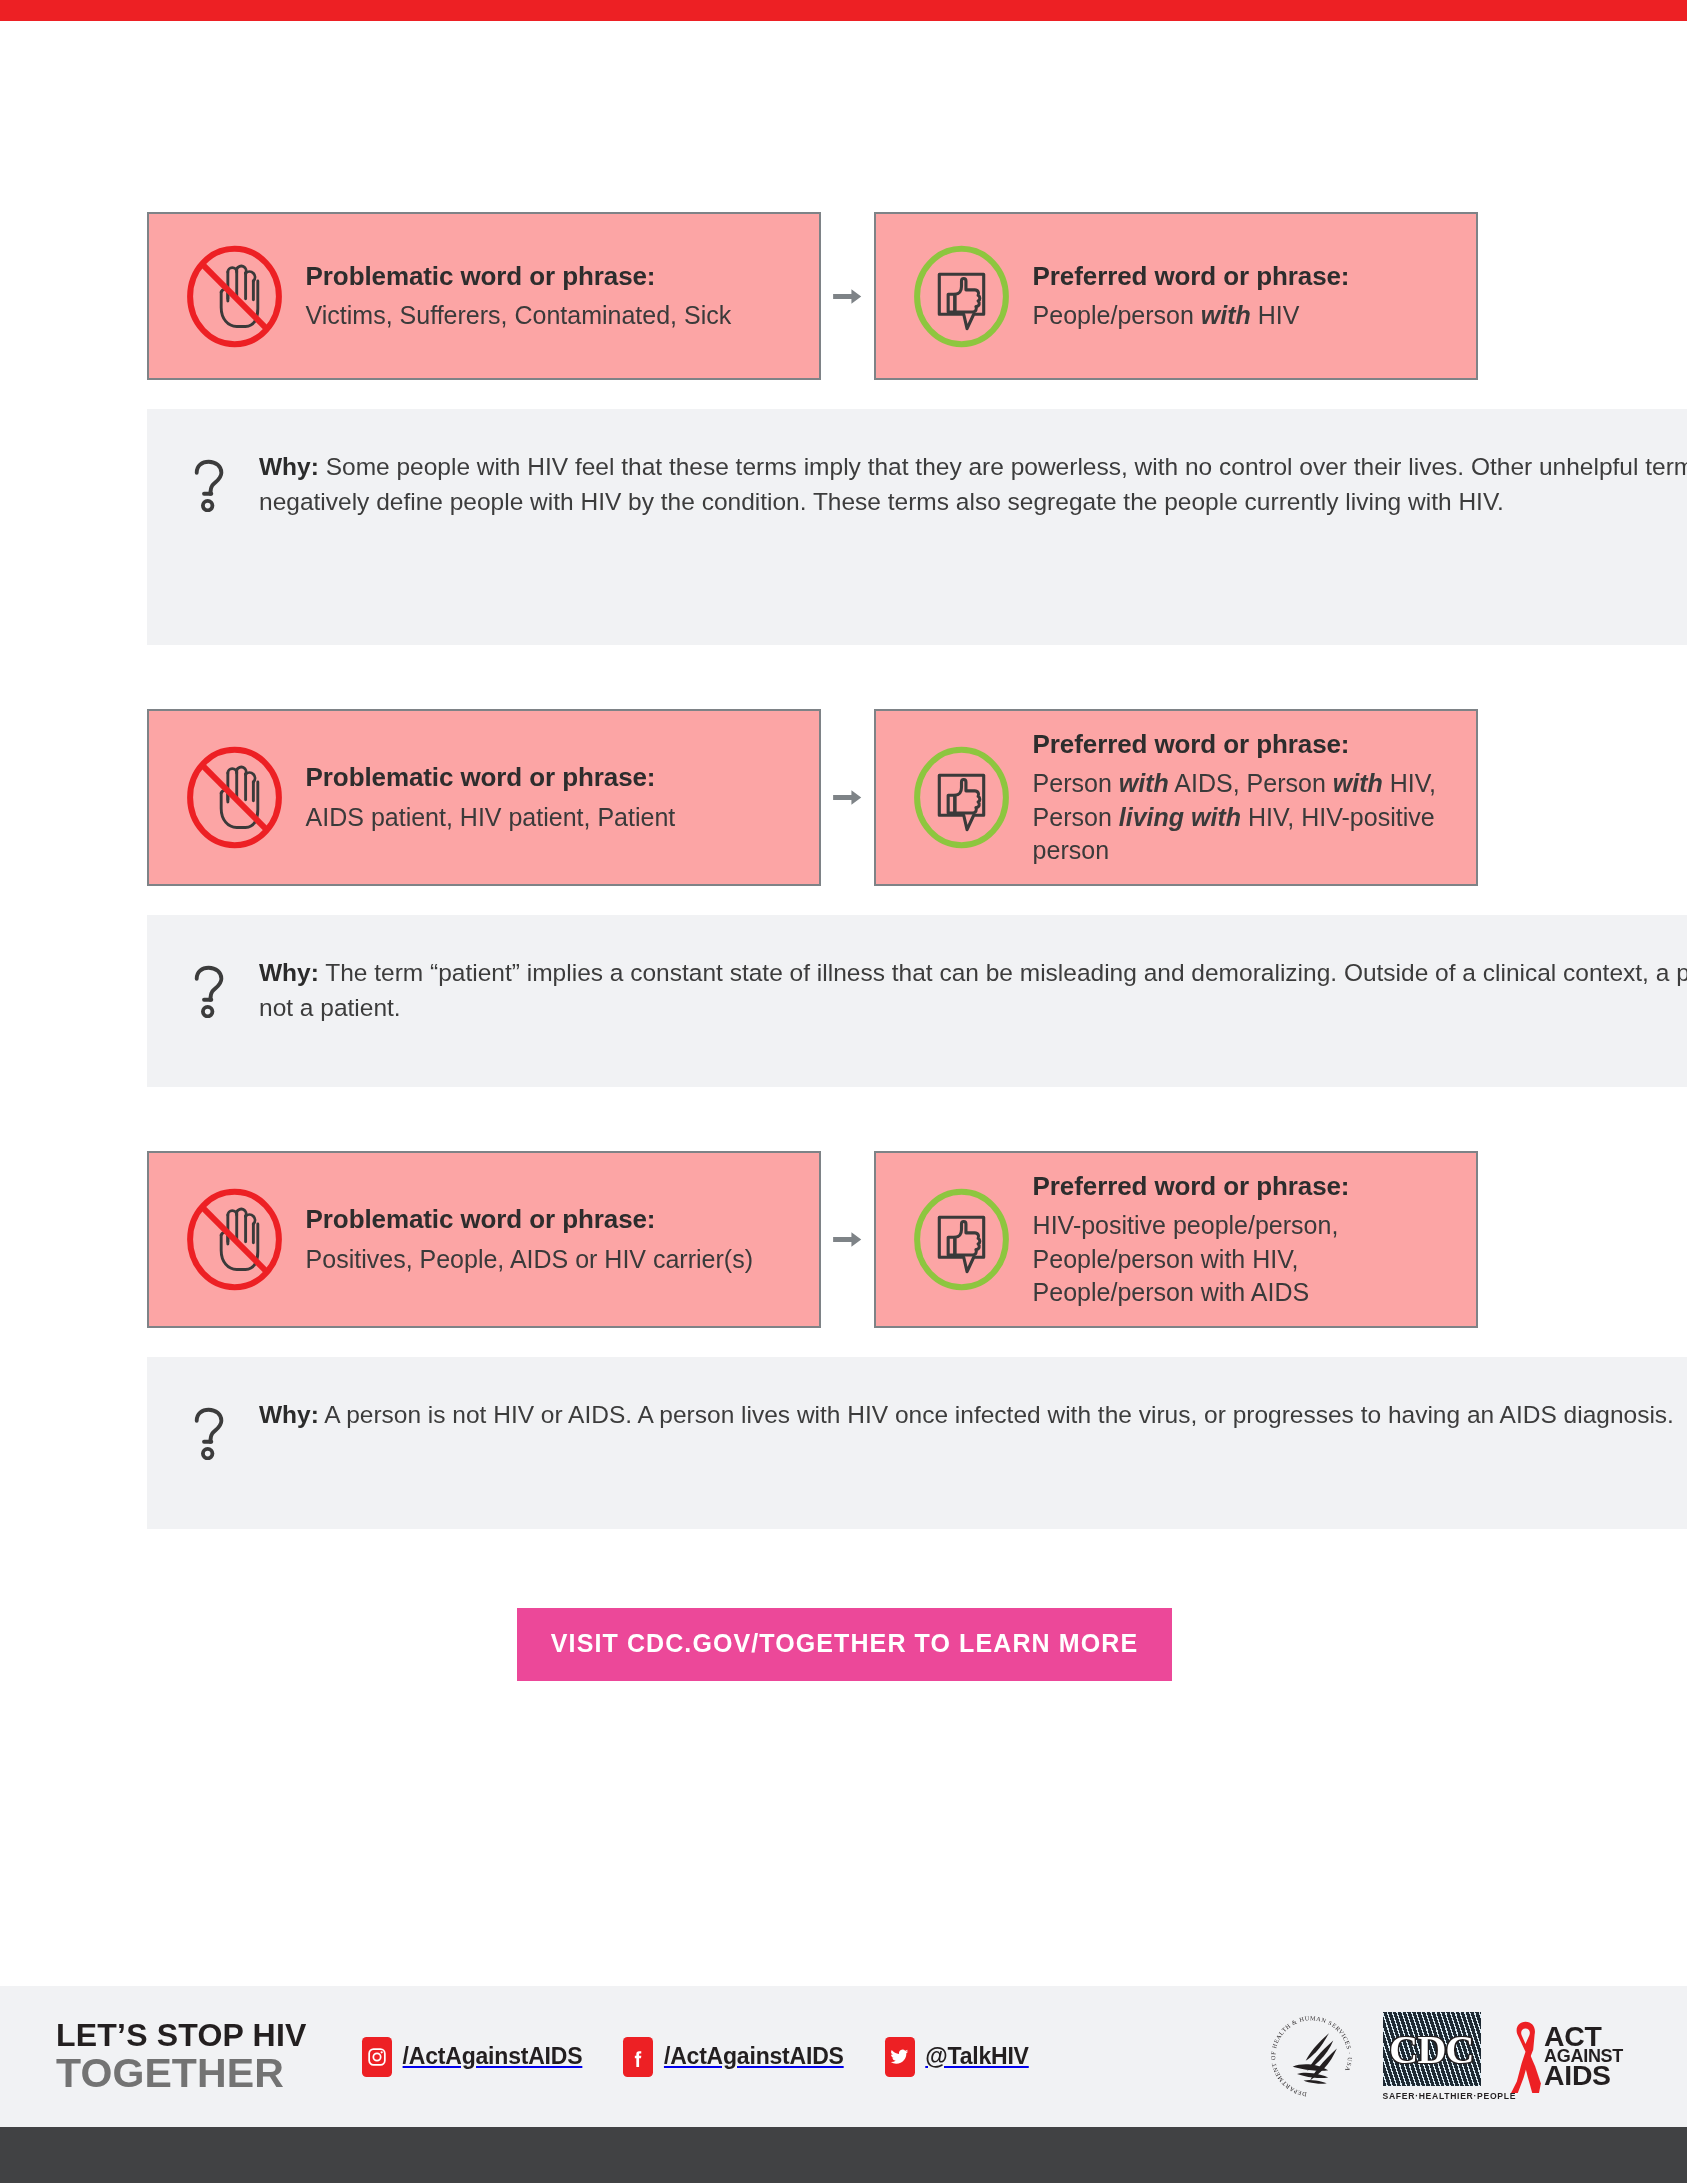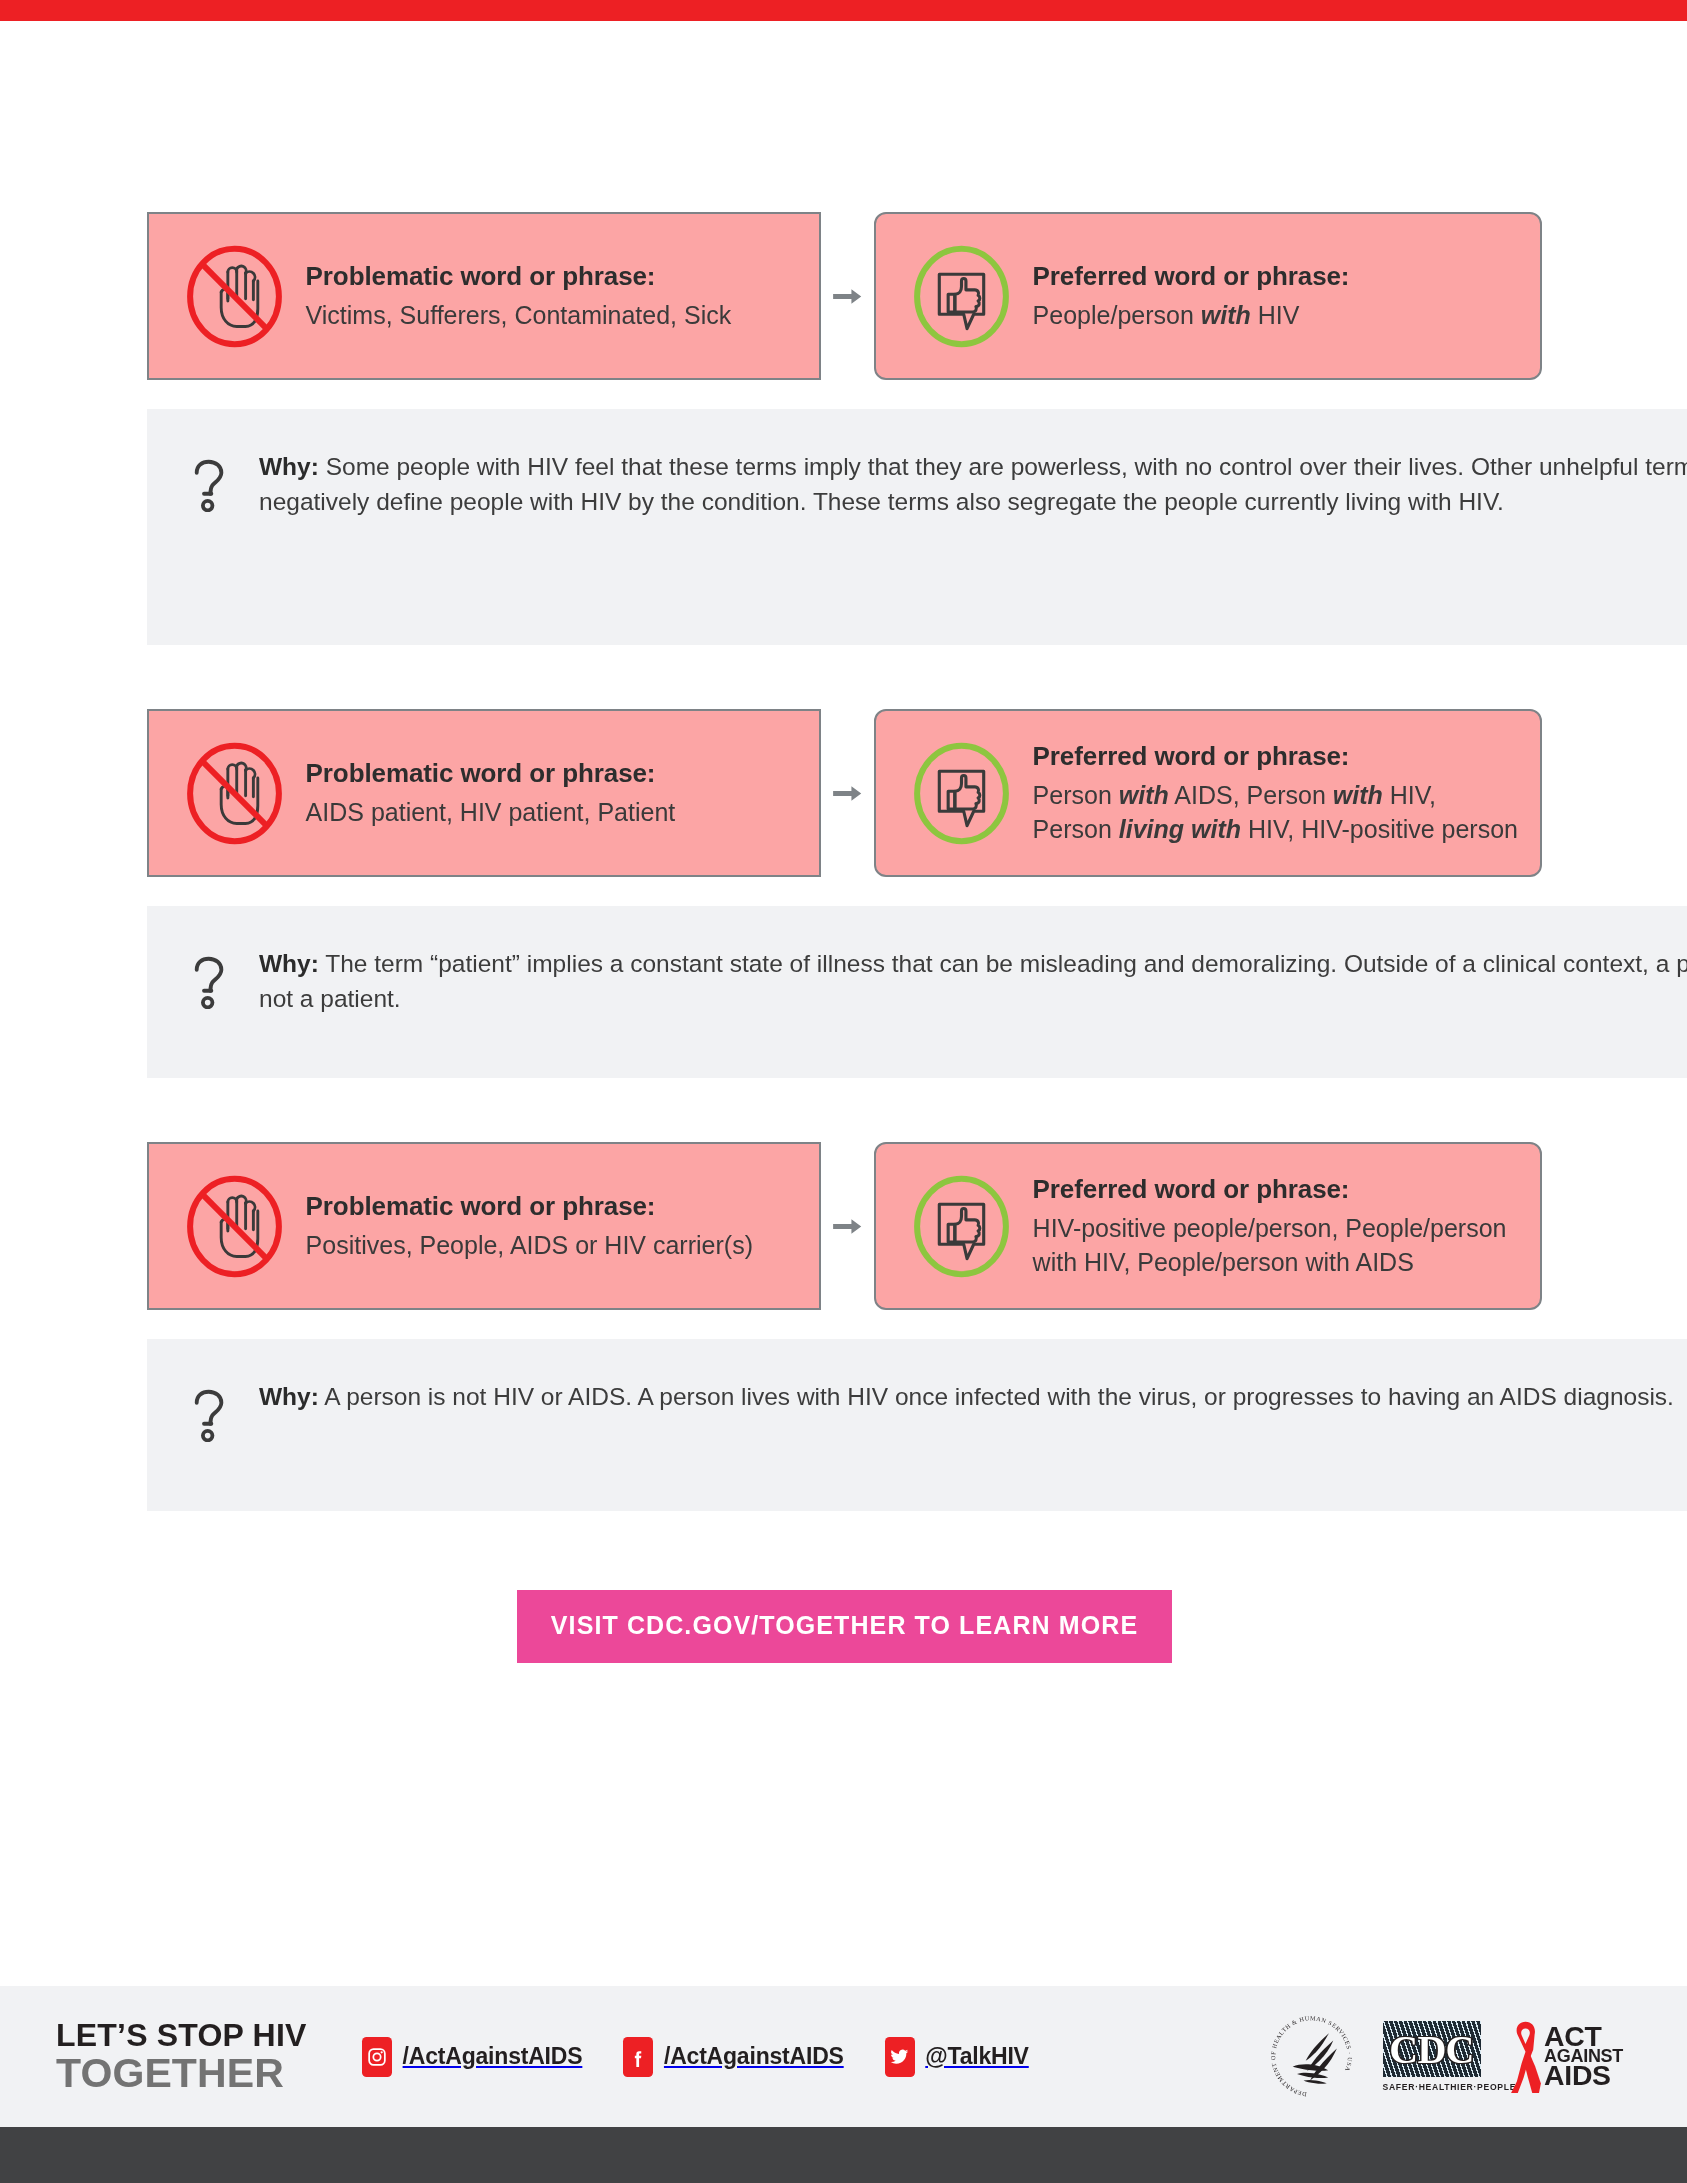--- a/index.html
+++ b/index.html
@@ -52,22 +52,21 @@
     display: flex;
     align-items: center;
     padding: 17px 20px;
   }
 
   .card.problem {
     width: 674px;
   }
 
   .card.preferred {
-    width: 668px;
-    border-radius: 12px;
+    width: 604px;
   }
 
   .arrow-gap {
     width: 53px;
     display: flex;
     align-items: center;
     justify-content: center;
   }
 
   .arrow-icon {
@@ -253,21 +252,21 @@
     margin-right: 64px;
   }
 
   
   .hhs-seal { width: 87px; height: 87px; flex: 0 0 auto; }
 
   
   .cdc-logo { width: 98px; flex: 0 0 auto; }
   .cdc-box {
     background: #0369a1;
-    height: 56px;
+    height: 74px;
     display: flex;
     align-items: center;
     justify-content: center;
     position: relative;
     overflow: hidden;
   }
   .cdc-box .cdc-stripes {
     position: absolute;
     inset: 0;
     background: repeating-linear-gradient(

